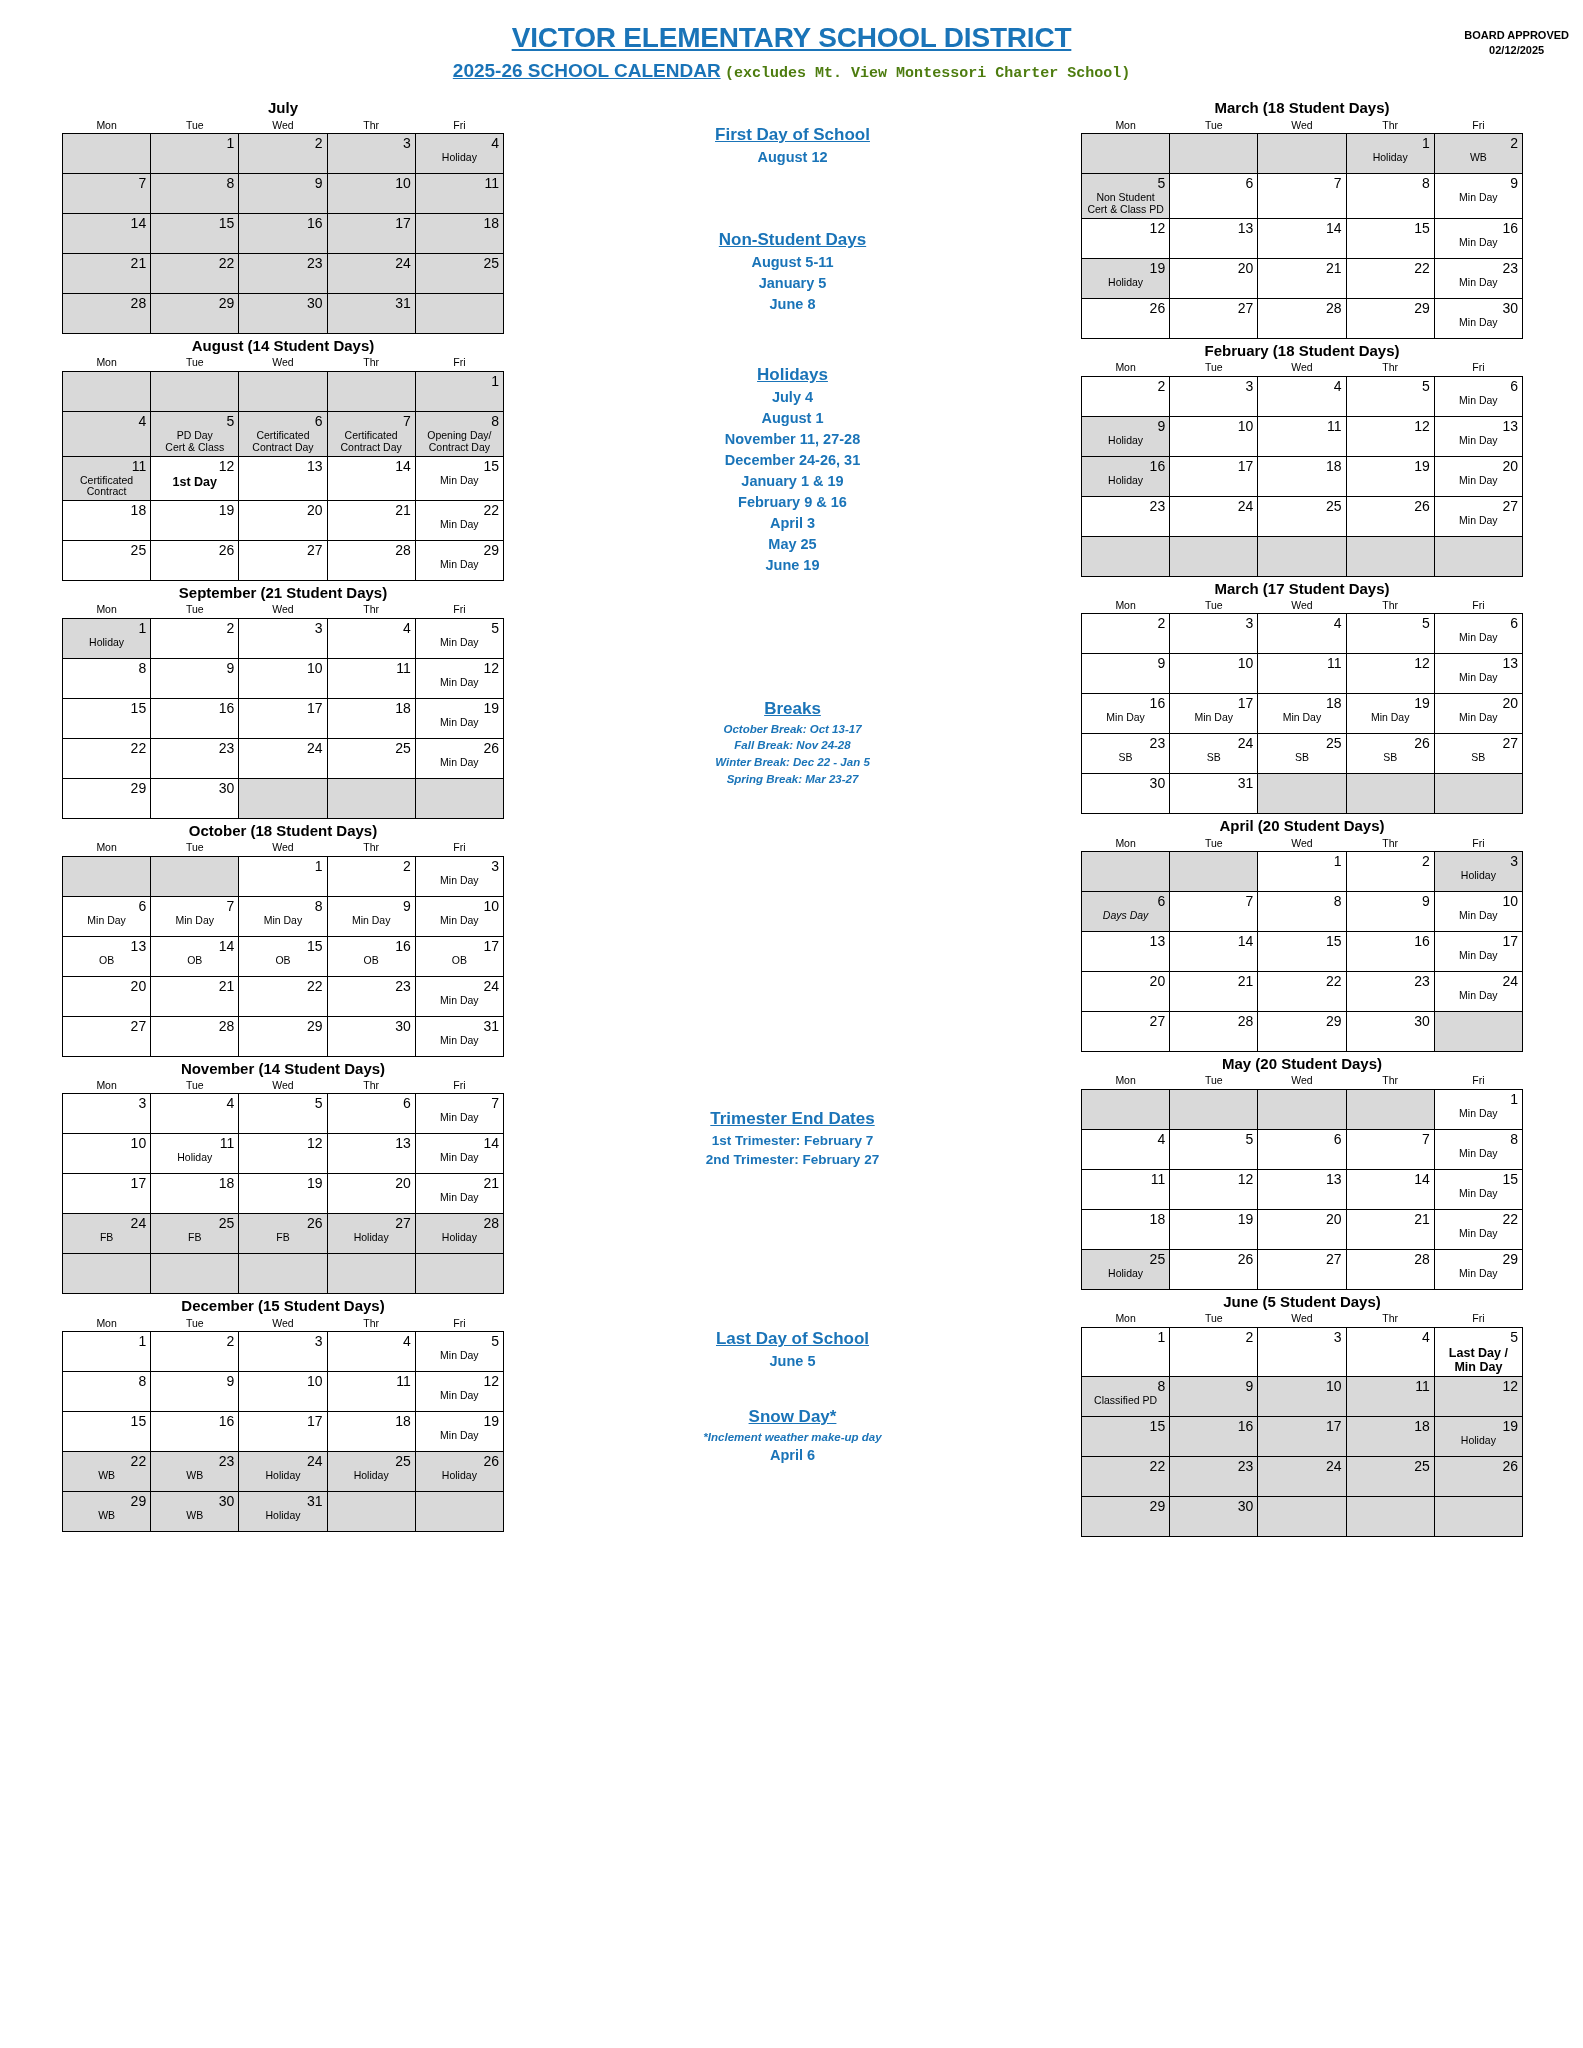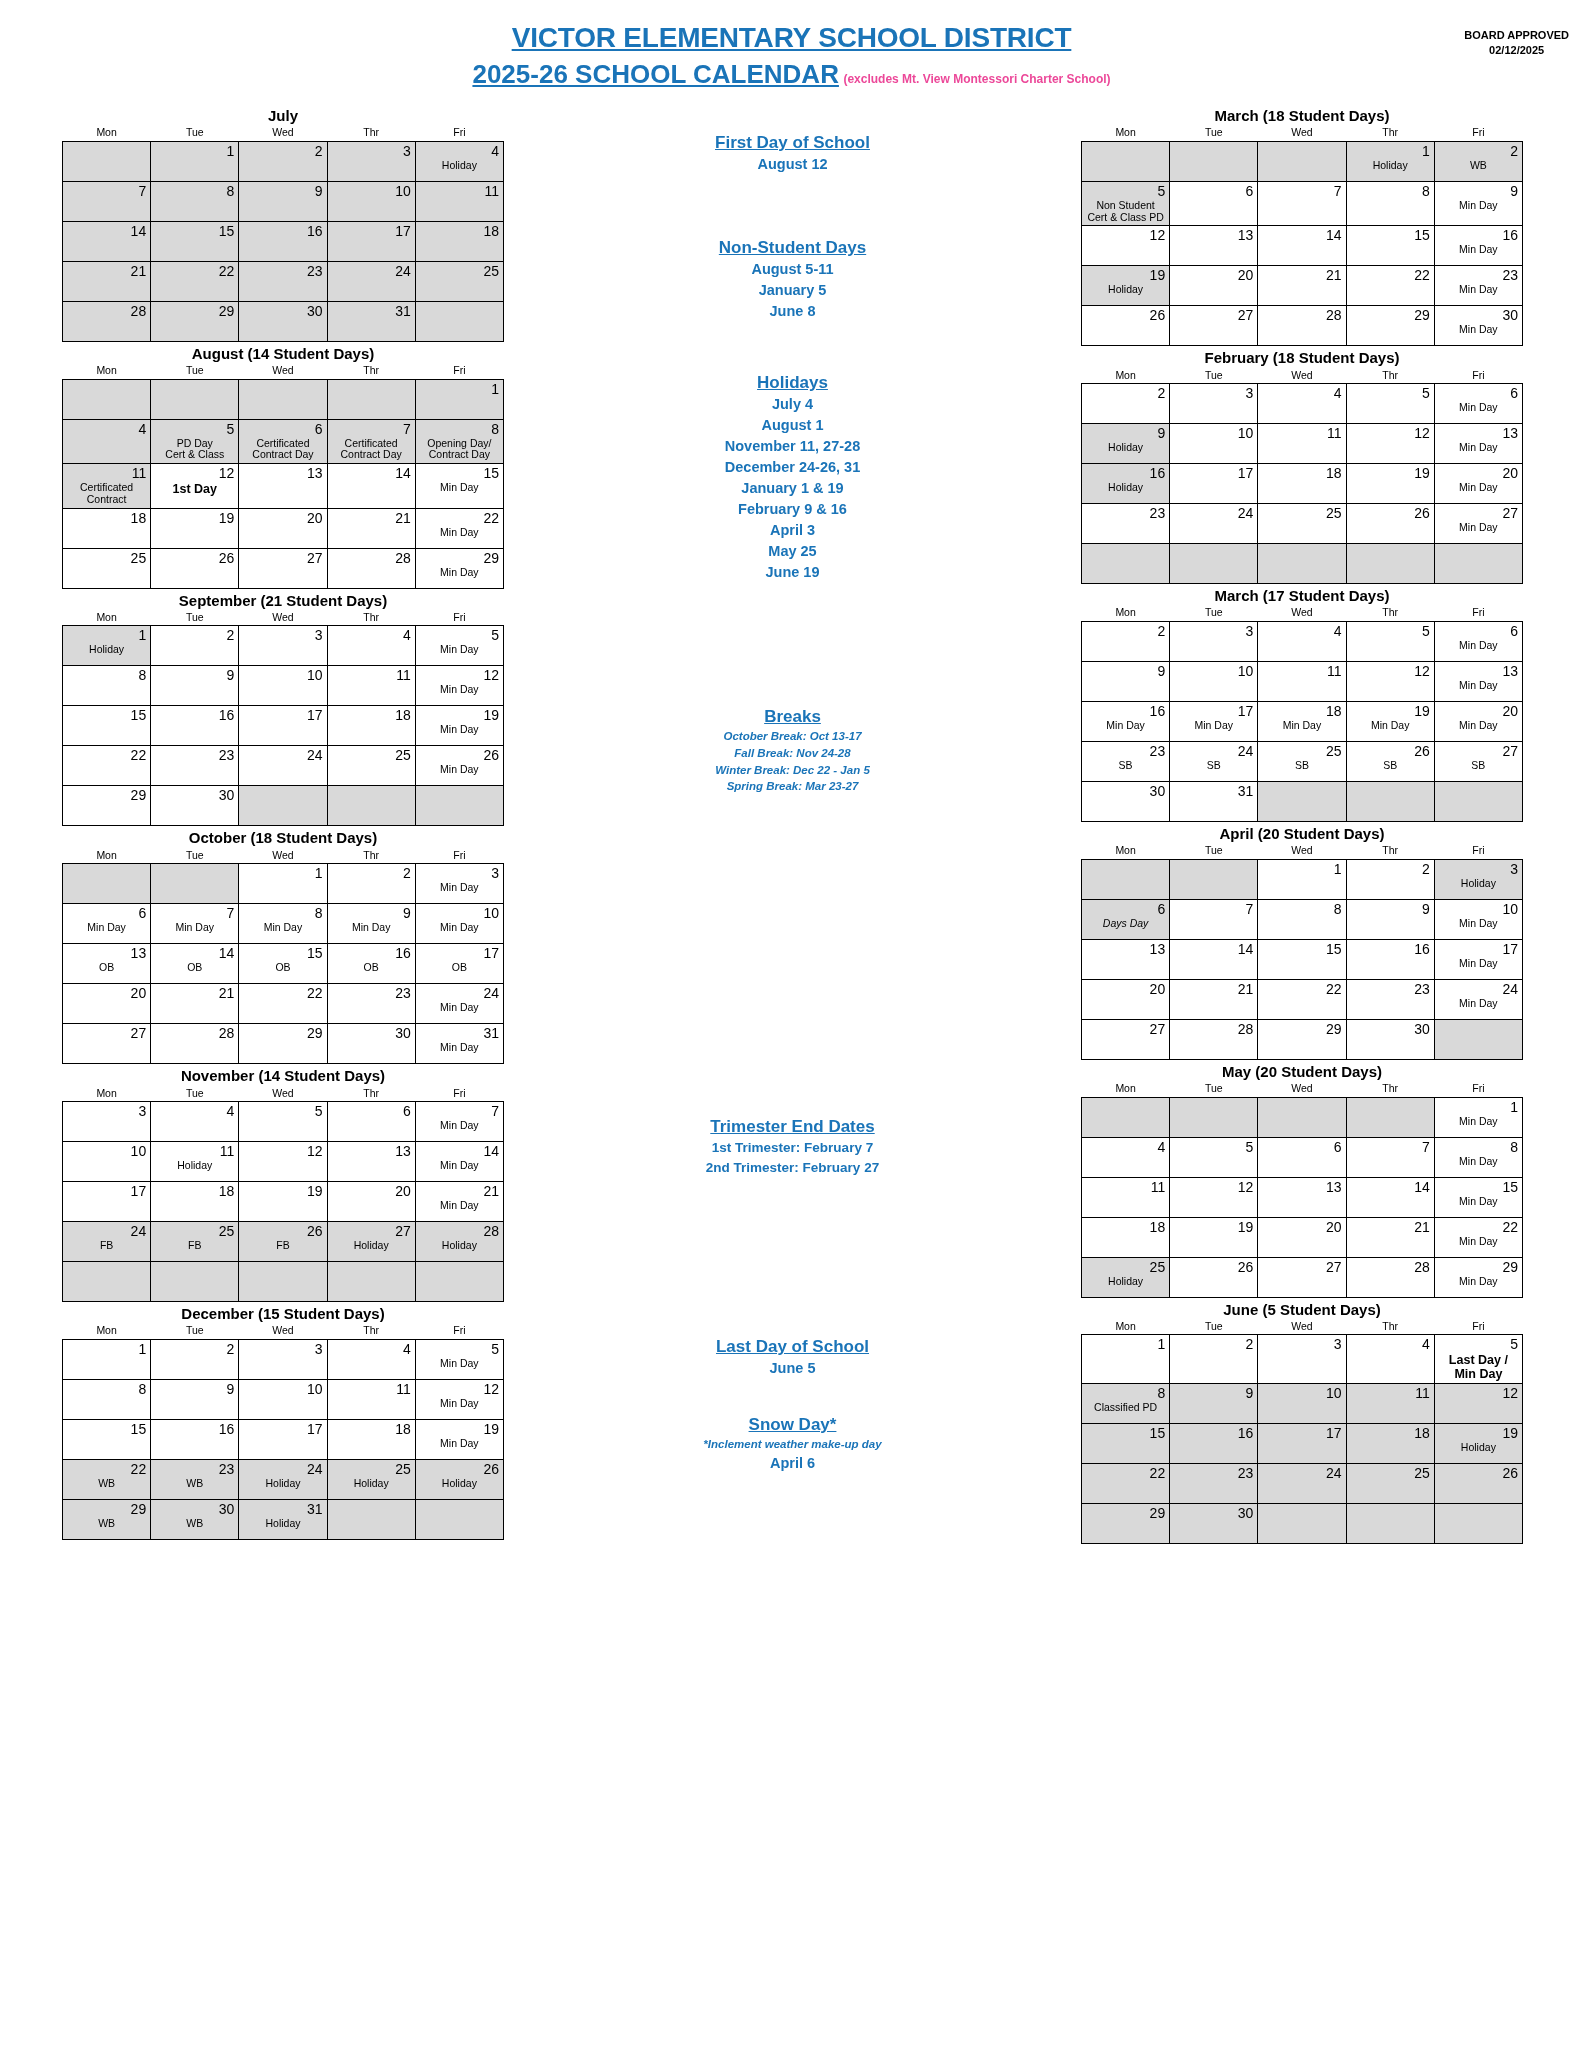--- a/index.html
+++ b/index.html
@@ -27,29 +27,30 @@
     color: #1a74b8;
     text-decoration: underline;
     letter-spacing: -0.2px;
     line-height: 1.15;
   }
   #subtitle-line {
     margin-top: 6px;
     line-height: 1.15;
   }
   #calendar-subtitle {
-    font-size: 26px;
+    font-size: 19px;
     font-weight: bold;
     color: #1a74b8;
     text-decoration: underline;
   }
   #subtitle-note {
-    font-size: 12px;
+    font-size: 15px;
     font-weight: bold;
-    color: #ec4899;
+    color: #4d7c0f;
+    font-family: Liberation Mono, monospace;
   }
   #board-approved {
     position: absolute;
     right: 14px;
     top: 28px;
     text-align: center;
     font-size: 11px;
     font-weight: bold;
     line-height: 1.35;
     color: #000;

